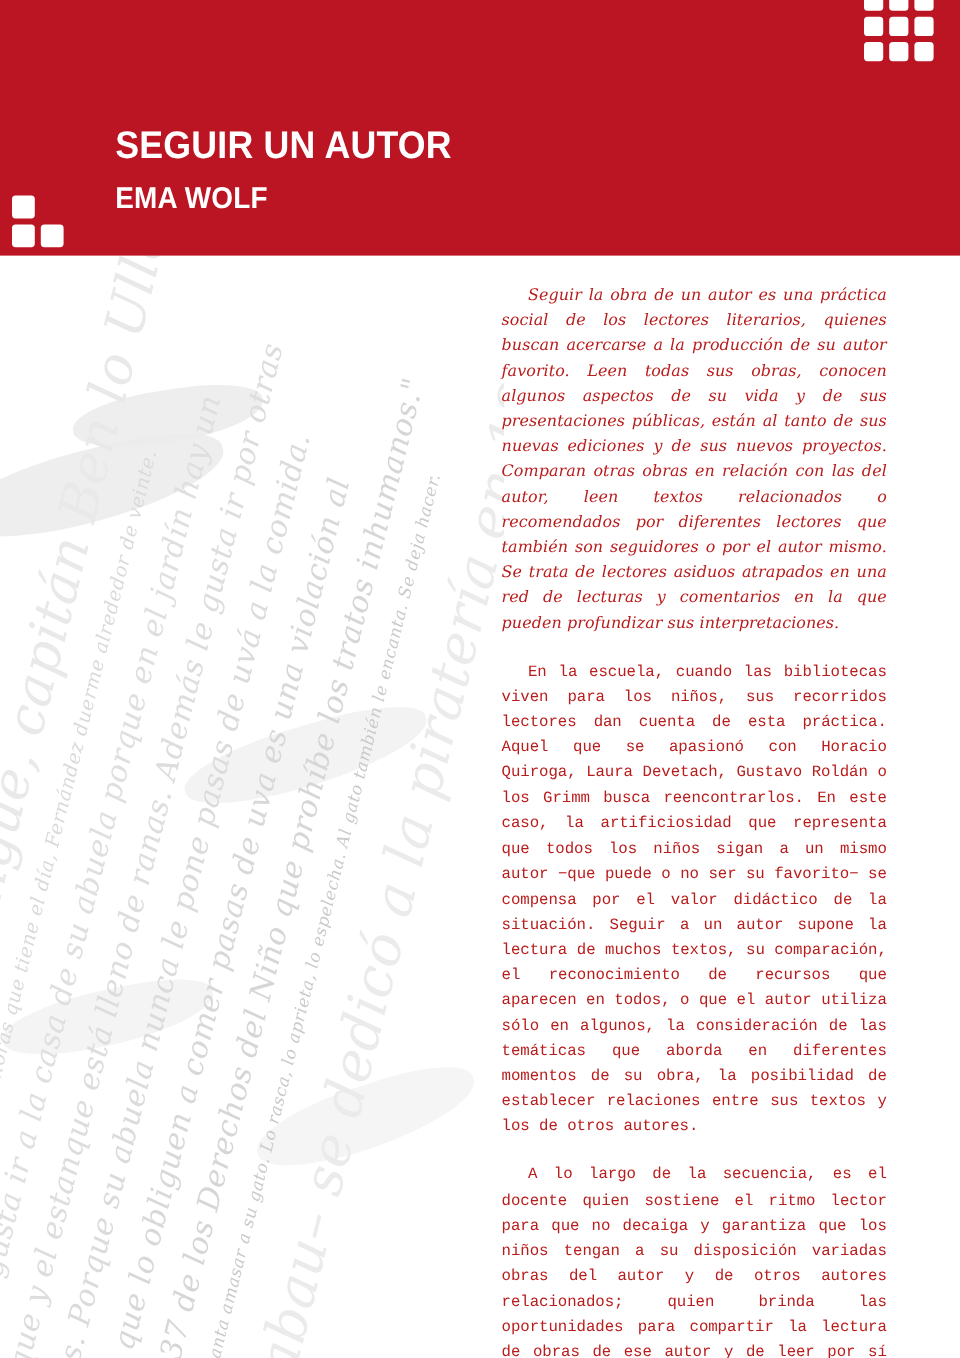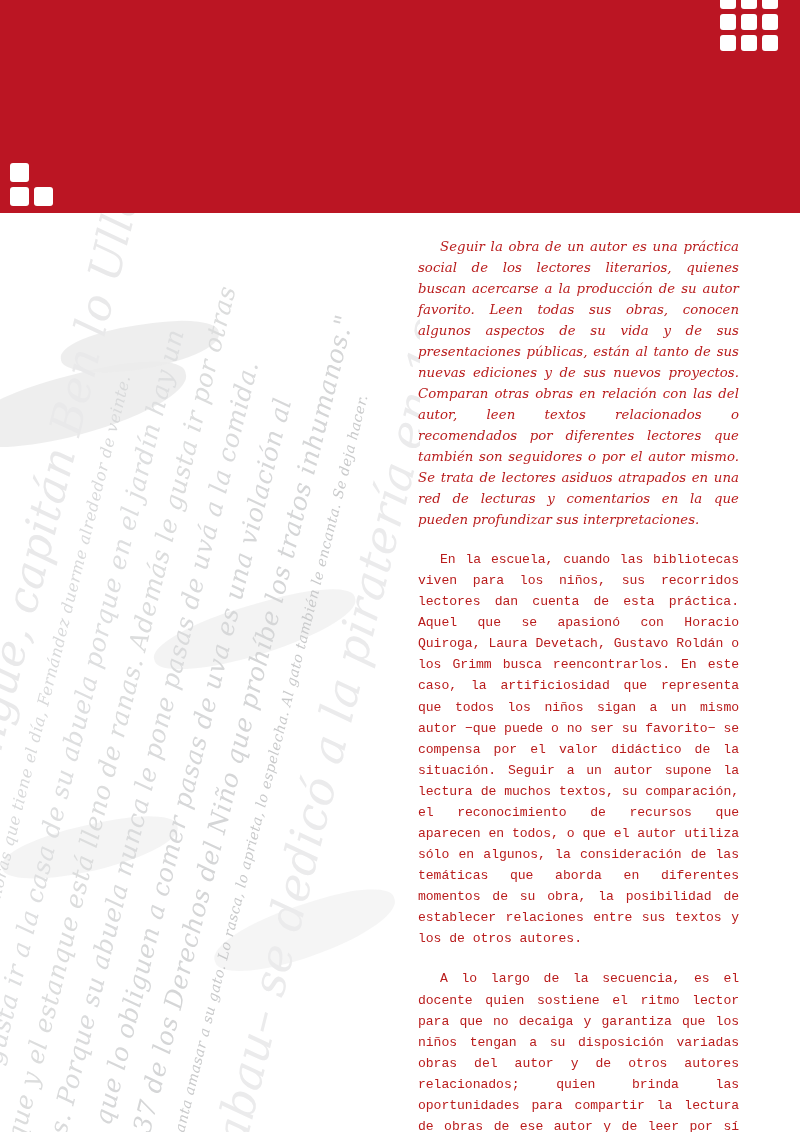--- a/index.html
+++ b/index.html
@@ -187,20 +187,24 @@
       <div class="script-line s4">estanque y el estanque está lleno de ranas. Además le gusta ir por otras</div>
       <div class="script-line s5">razones. Porque su abuela nunca le pone pasas de uvá a la comida.</div>
       <div class="script-line s6">Para él, que lo obliguen a comer pasas de uva es una violación al</div>
       <div class="script-line s7">artículo 37 de los Derechos del Niño que prohíbe los tratos inhumanos."</div>
       <div class="script-line s8">– A Berta le encanta amasar a su gato. Lo rasca, lo aprieta, lo espelecha. Al gato también le encanta. Se deja hacer.</div>
       <div class="script-line s9">Mamabau– se dedicó a la piratería en 1848</div>
     </div>
   </div>
 
   <div class="header">
+    <div class="title-block">
+      <h1 class="doc-title">SEGUIR UN AUTOR</h1>
+      <h2 class="doc-author">EMA WOLF</h2>
+    </div>
 
     <div class="dots-corner">
       <span class="sq a"></span>
       <span class="sq b"></span>
       <span class="sq c"></span>
     </div>
   </div>
 
   <div class="dots-grid">
     <span class="sq"></span>

